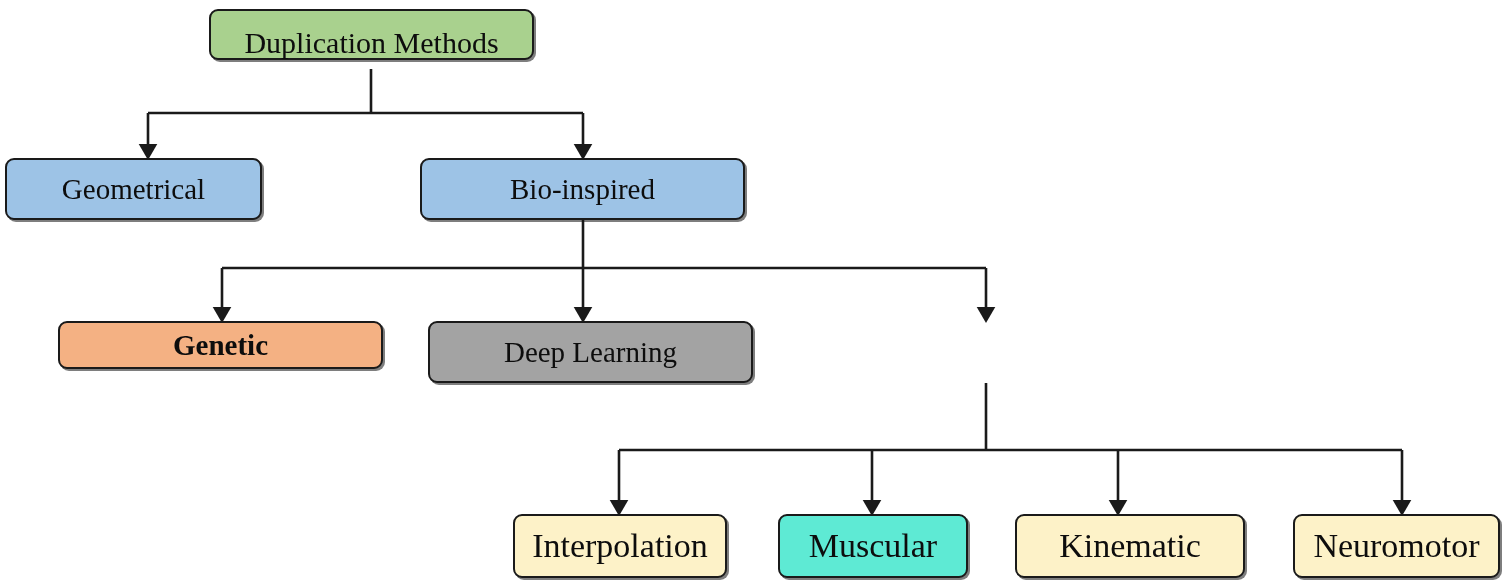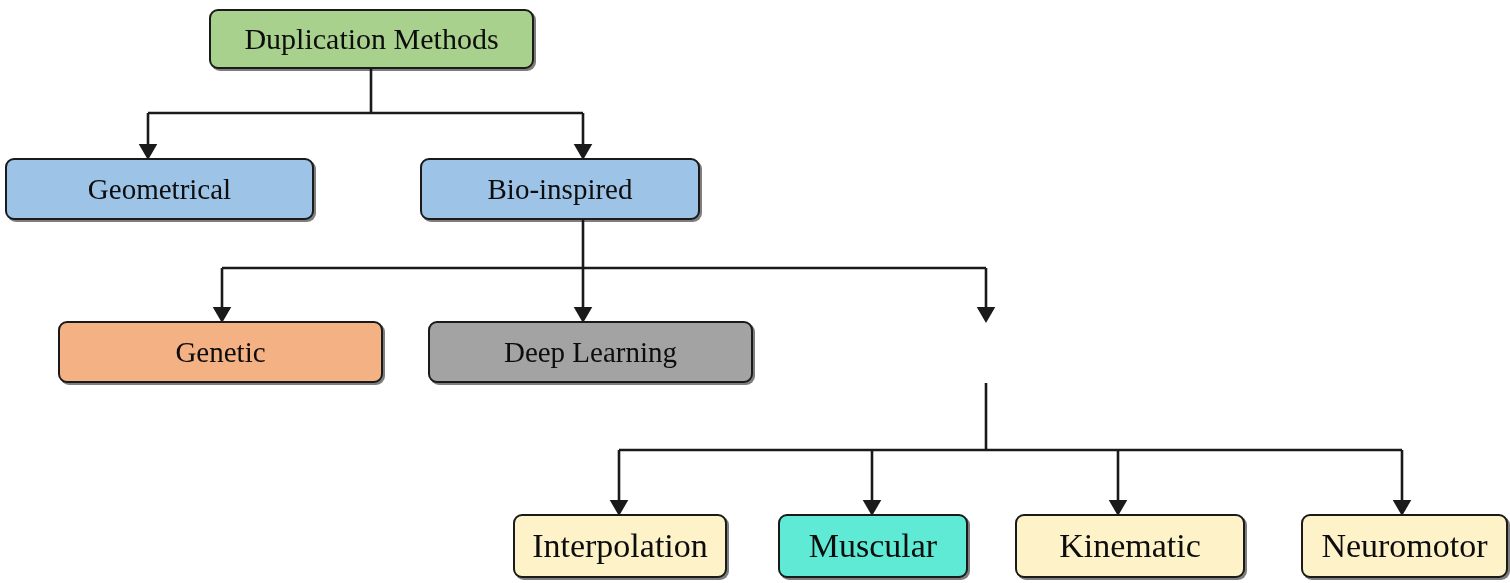--- a/index.html
+++ b/index.html
@@ -72,50 +72,50 @@
 
       <path d="M986,383 L986,450"></path>
       <path d="M619,450 L1402,450"></path>
       <path d="M619,450 L619,503" marker-end="url(#arrowhead)"></path>
       <path d="M872,450 L872,503" marker-end="url(#arrowhead)"></path>
       <path d="M1118,450 L1118,503" marker-end="url(#arrowhead)"></path>
       <path d="M1402,450 L1402,503" marker-end="url(#arrowhead)"></path>
     </g>
   </svg>
 
-  <div class="node node-root" style="left:209px; top:9px; width:325px; height:60px; background:#a9d18e;">
+  <div class="node node-root" style="left:209px; top:9px; width:325px; height:51px; background:#a9d18e;align-items:flex-end;">
     <span>Duplication Methods</span>
   </div>
 
-  <div class="node node-l1" style="left:5px; top:158px; width:309px; height:62px; background:#9dc3e6;">
+  <div class="node node-l1" style="left:5px; top:158px; width:257px; height:62px; background:#9dc3e6;">
     <span>Geometrical</span>
   </div>
 
-  <div class="node node-l1" style="left:420px; top:158px; width:280px; height:62px; background:#9dc3e6;">
+  <div class="node node-l1" style="left:420px; top:158px; width:325px; height:62px; background:#9dc3e6;">
     <span>Bio-inspired</span>
   </div>
 
-  <div class="node node-l2" style="left:58px; top:321px; width:325px; height:62px; background:#f4b183;">
+  <div class="node node-l2" style="left:58px; top:321px; width:325px; height:48px; background:#f4b183;font-weight:bold;">
     <span>Genetic</span>
   </div>
 
   <div class="node node-l2" style="left:428px; top:321px; width:325px; height:62px; background:#a3a3a3;">
     <span>Deep Learning</span>
   </div>
 
 
   <div class="node node-l3" style="left:513px; top:514px; width:214px; height:64px; background:#fdf2c8;">
     <span>Interpolation</span>
   </div>
 
   <div class="node node-l3" style="left:778px; top:514px; width:190px; height:64px; background:#5eead4;">
     <span>Muscular</span>
   </div>
 
   <div class="node node-l3" style="left:1015px; top:514px; width:230px; height:64px; background:#fdf2c8;">
     <span>Kinematic</span>
   </div>
 
-  <div class="node node-l3" style="left:1293px; top:514px; width:207px; height:64px; background:#fdf2c8;margin-left:8px;">
+  <div class="node node-l3" style="left:1293px; top:514px; width:207px; height:64px; background:#fdf2c8;">
     <span>Neuromotor</span>
   </div>
 
 </div>
 
 </body></html>

